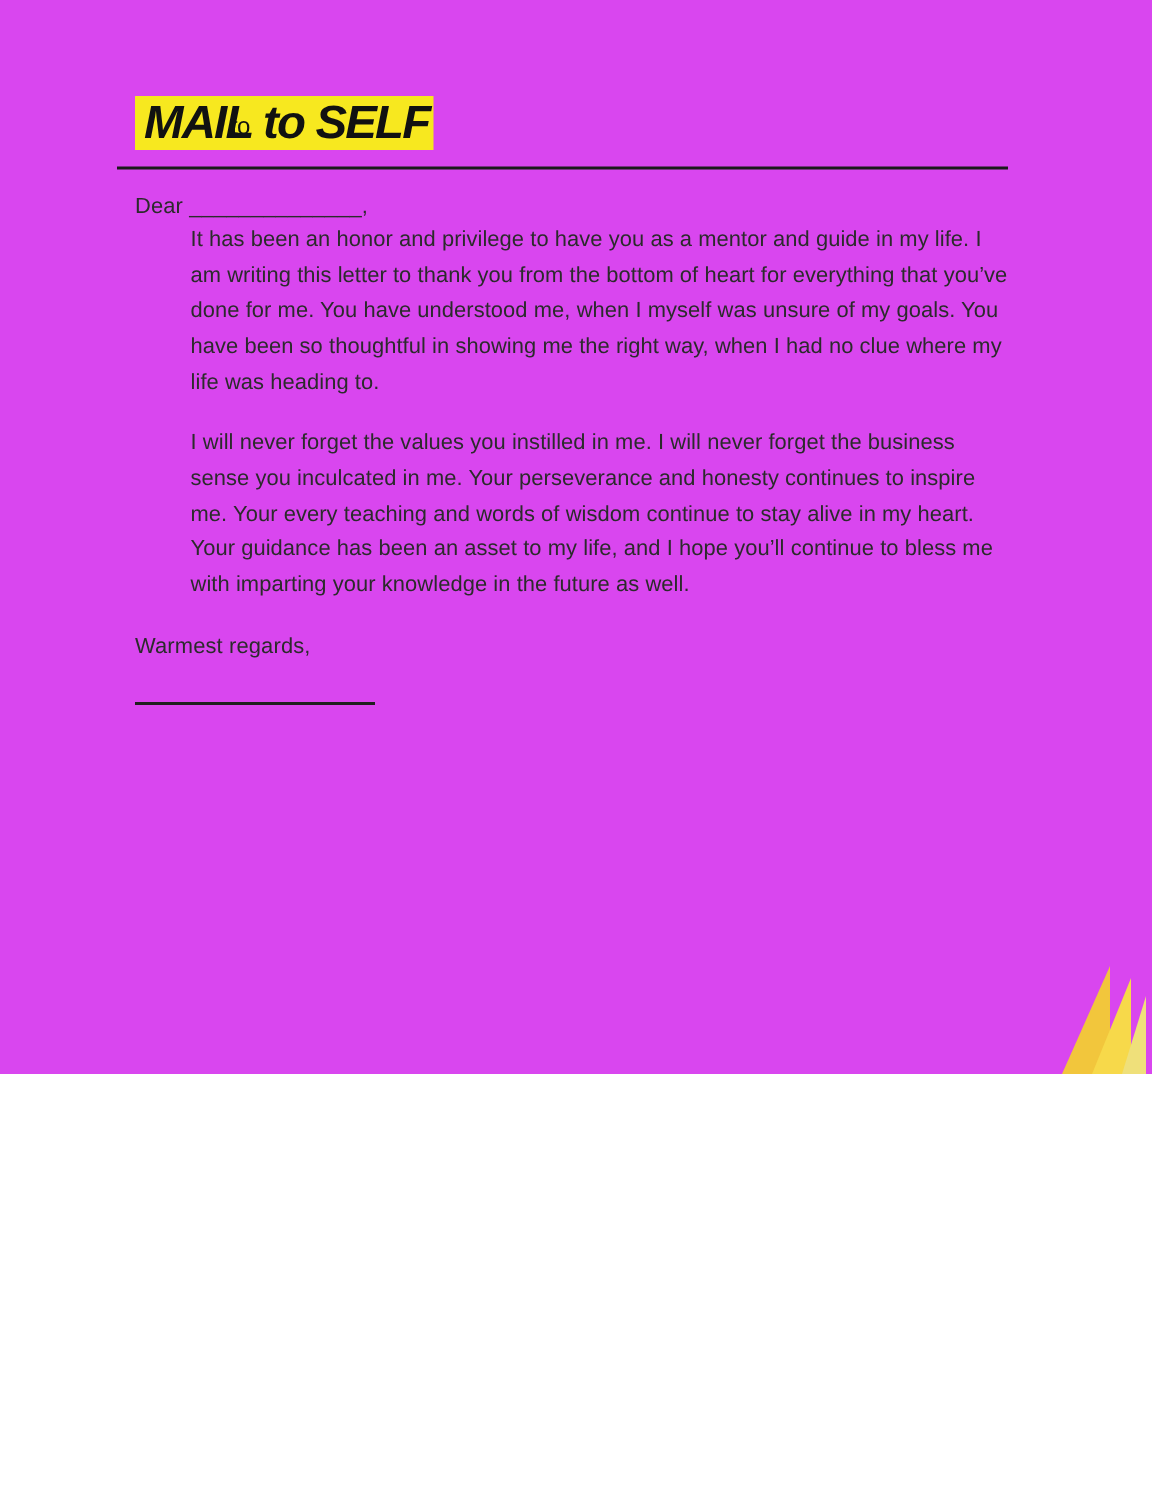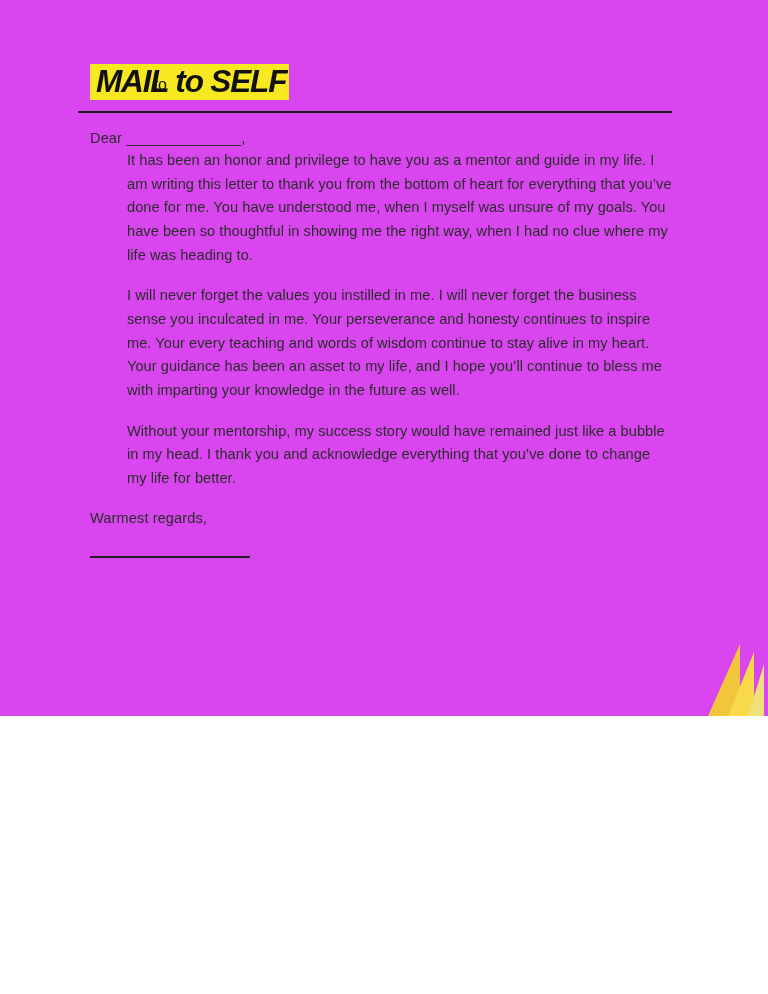--- a/index.html
+++ b/index.html
@@ -164,21 +164,20 @@
   </div>
 
   <div class="header-rule"></div>
 
   <div class="letter">
 
     <div class="salutation">Dear ______________,</div>
 
     <p class="para">It has been an honor and privilege to have you as a mentor and guide in my life. I am writing this letter to thank you from the bottom of heart for everything that you’ve done for me. You have understood me, when I myself was unsure of my goals. You have been so thoughtful in showing me the right way, when I had no clue where my life was heading to.</p>
     <p class="para">I will never forget the values you instilled in me. I will never forget the business sense you inculcated in me. Your perseverance and honesty continues to inspire me. Your every teaching and words of wisdom continue to stay alive in my heart. Your guidance has been an asset to my life, and I hope you’ll continue to bless me with imparting your knowledge in the future as well.</p>
-    <p class="para">Without your mentorship, my success story would have remained just like a bubble in my head. I thank you and acknowledge everything that you’ve done to change my life for better.</p>
 
     <div class="closing">Warmest regards,</div>
 
     <div class="signature-line"></div>
   </div>
 
   <div class="corner-deco">
     <span class="sliver-a"></span>
     <span class="sliver-b"></span>
     <span class="sliver-c"></span>

